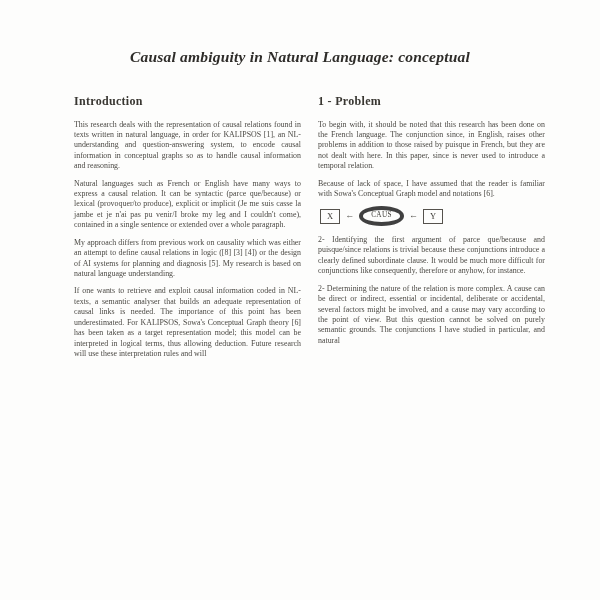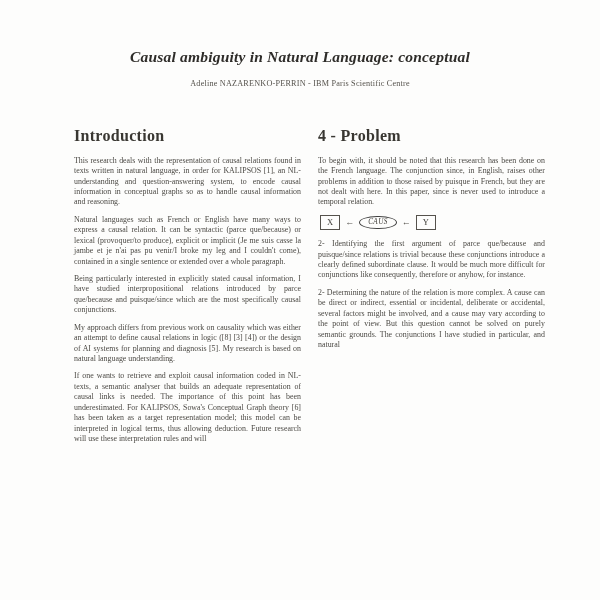--- a/index.html
+++ b/index.html
@@ -39,76 +39,74 @@
     width: 471px;
   }
   .col {
     width: 227px;
     font-size: 7.9px;
     line-height: 1.32;
     text-align: justify;
     color: #4b4944;
   }
   .col h2 {
-    font-size: 16px;
+    font-size: 12px;
     font-weight: bold;
     color: #393732;
-    margin: 11px 0 10px 0;
+    margin: 0 0 10px 0;
     letter-spacing: 0.3px;
   }
   .col p { margin: 0 0 7px 0; }
   .formula {
     display: flex;
     align-items: center;
     gap: 5px;
     margin: 7px 0 9px 2px;
   }
   .concept-box {
     border: 1px solid #55524c;
     padding: 1px 6px;
     font-size: 8.5px;
     color: #3e3c37;
   }
   .relation-oval {
-    border: 1px solid #404040;
+    border: 4px solid #404040;
     border-radius: 50%;
     padding: 1px 8px;
     font-size: 7.2px;
     letter-spacing: 0.4px;
     color: #3e3c37;
-    font-style: italic;
   }
   .arrow { font-size: 9px; color: #55524c; }
 </style>
 </head>
 <body>
 
 <div class="paper">
 
   <header class="title-block">
     <h1 class="title">
       <span>Causal ambiguity in Natural Language: conceptual</span><br>
     </h1>
-    <div class="author">Adeline NAZARENKO-PERRIN - IBM Paris Scientific Centre</div>
   </header>
 
   <div class="columns">
 
     <section class="col">
       <h2>Introduction</h2>
       <p>This research deals with the representation of causal relations found in texts written in natural language, in order for KALIPSOS [1], an NL-understanding and question-answering system, to encode causal information in conceptual graphs so as to handle causal information and reasoning.</p>
       <p>Natural languages such as French or English have many ways to express a causal relation. It can be syntactic (parce que/because) or lexical (provoquer/to produce), explicit or implicit (Je me suis casse la jambe et je n'ai pas pu venir/I broke my leg and I couldn't come), contained in a single sentence or extended over a whole paragraph.</p>
-      <p>Being particularly interested in explicitly stated causal information, I have studied interpropositional relations introduced by parce que/because and puisque/since which are the most specifically causal conjunctions.</p>
       <p>My approach differs from previous work on causality which was either an attempt to define causal relations in logic ([8] [3] [4]) or the design of AI systems for planning and diagnosis [5]. My research is based on natural language understanding.</p>
       <p>If one wants to retrieve and exploit causal information coded in NL-texts, a semantic analyser that builds an adequate representation of causal links is needed. The importance of this point has been underestimated. For KALIPSOS, Sowa's Conceptual Graph theory [6] has been taken as a target representation model; this model can be interpreted in logical terms, thus allowing deduction. Future research will use these interpretation rules and will</p>
     </section>
 
     <section class="col">
-      <h2>4 - Problem</h2>
+      <h2>1 - Problem</h2>
       <p>To begin with, it should be noted that this research has been done on the French language. The conjunction since, in English, raises other problems in addition to those raised by puisque in French, but they are not dealt with here. In this paper, since is never used to introduce a temporal relation.</p>
+      <p>Because of lack of space, I have assumed that the reader is familiar with Sowa's Conceptual Graph model and notations [6].</p>
 
       <div class="formula">
         <span class="concept-box">X</span>
         <span class="arrow">←</span>
         <span class="relation-oval">CAUS</span>
         <span class="arrow">←</span>
         <span class="concept-box">Y</span>
       </div>
 
       <p>2- Identifying the first argument of parce que/because and puisque/since relations is trivial because these conjunctions introduce a clearly defined subordinate clause. It would be much more difficult for conjunctions like consequently, therefore or anyhow, for instance.</p>

